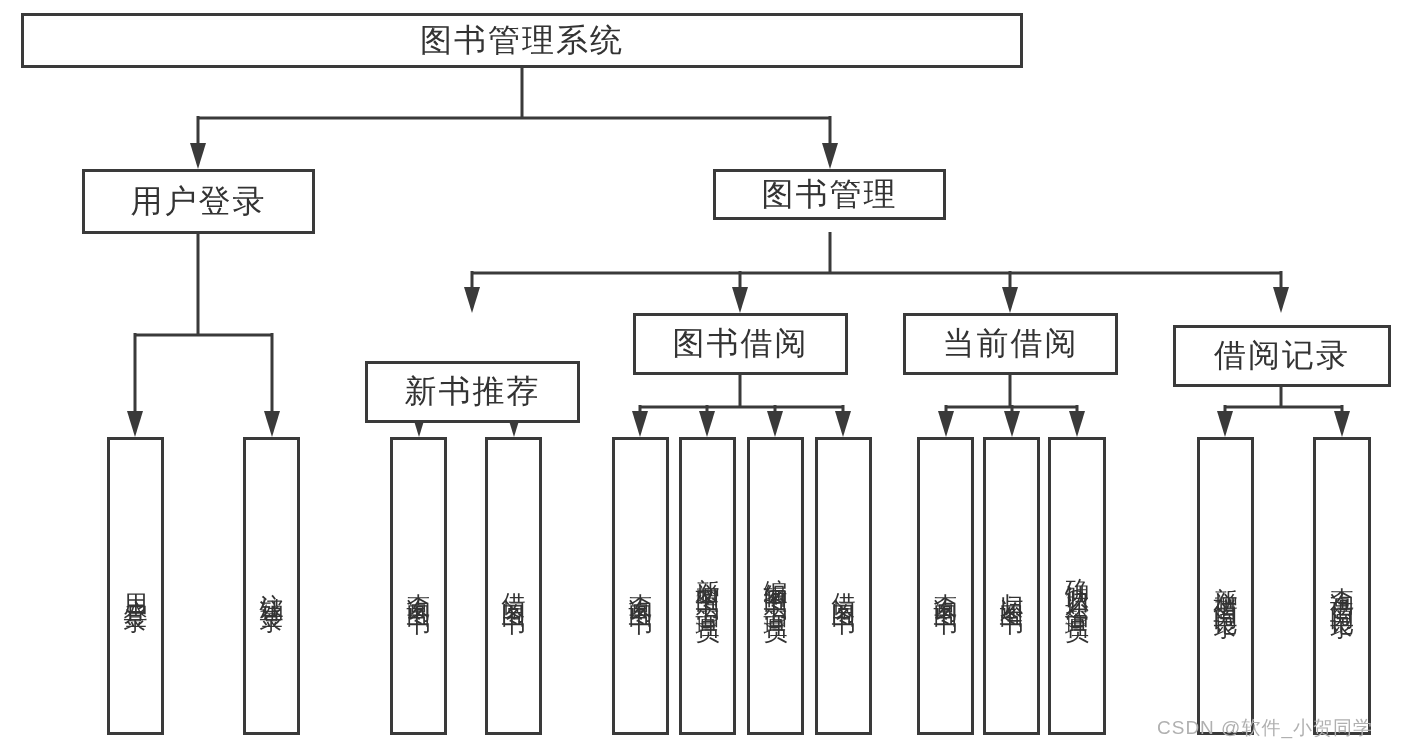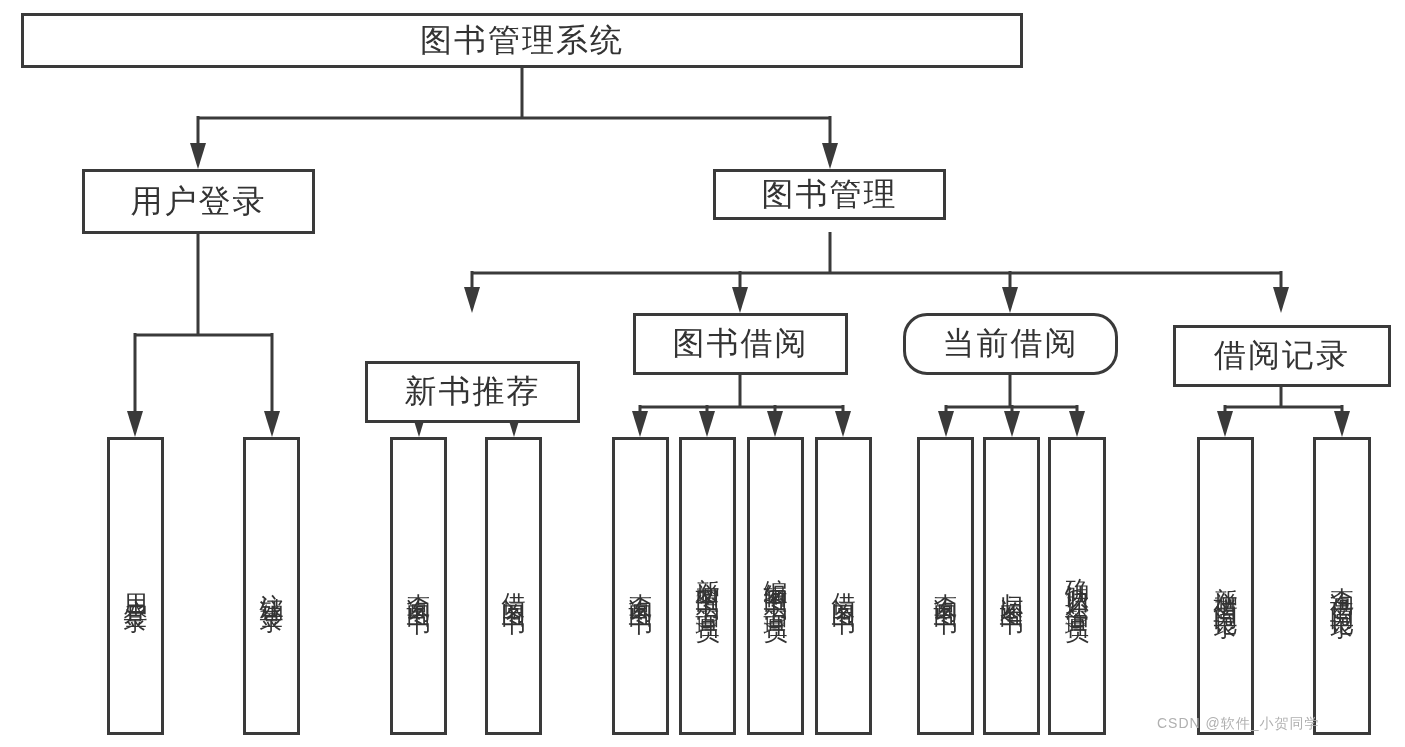--- a/index.html
+++ b/index.html
@@ -12,21 +12,21 @@
   svg.connectors polygon { fill:#3a3a3a; stroke:none; }
   .box {
     position:absolute; box-sizing:border-box; border:3px solid #3a3a3a;
     background:#ffffff; display:flex; align-items:center; justify-content:center;
     color:#333333; z-index:2;
   }
   .box.h span { font-size:32px; letter-spacing:2px; white-space:nowrap; }
   .box.v span { writing-mode:vertical-rl; font-size:24px; letter-spacing:6px; white-space:nowrap; }
   .watermark {
     position:absolute; left:1157px; top:715px; z-index:3;
-    color:#b0b0b0; font-size:14px; letter-spacing:1px; white-space:nowrap;
+    color:#b0b0b0; font-size:19px; letter-spacing:1px; white-space:nowrap;
   }
 </style>
 </head>
 <body>
 
 <div class="canvas">
 
   <svg class="connectors" width="1405" height="747">
     <g>
       <path d="M522 66 L522 118 M198 118 L830 118 M198 116 L198 145 M830 116 L830 145"></path>
@@ -80,21 +80,21 @@
   <div class="box h" style="left:713px; top:169px; width:233px; height:51px;">
     <span>图书管理</span>
   </div>
 
   <div class="box h" style="left:365px; top:313px; width:215px; height:62px;margin-top:48px;">
     <span>新书推荐</span>
   </div>
   <div class="box h" style="left:633px; top:313px; width:215px; height:62px;">
     <span>图书借阅</span>
   </div>
-  <div class="box h" style="left:903px; top:313px; width:215px; height:62px;border-radius:24px;">
+  <div class="box h" style="left:903px; top:313px; width:215px; height:62px;">
     <span>当前借阅</span>
   </div>
   <div class="box h" style="left:1173px; top:325px; width:218px; height:62px;">
     <span>借阅记录</span>
   </div>
 
   <div class="box v" style="left:107px; top:437px; width:57px; height:298px;">
     <span>用户登录</span>
   </div>
   <div class="box v" style="left:243px; top:437px; width:57px; height:298px;">

